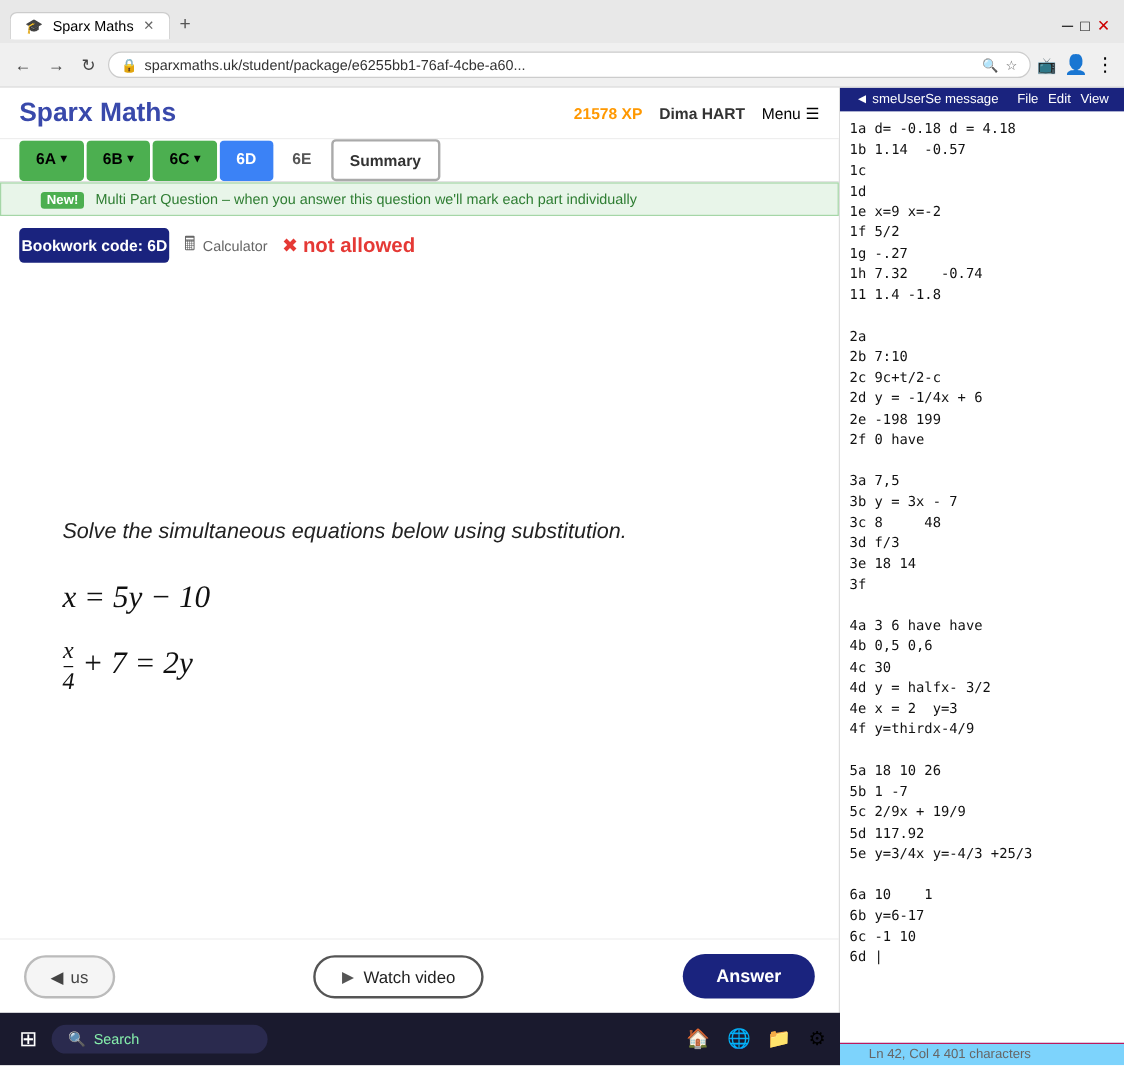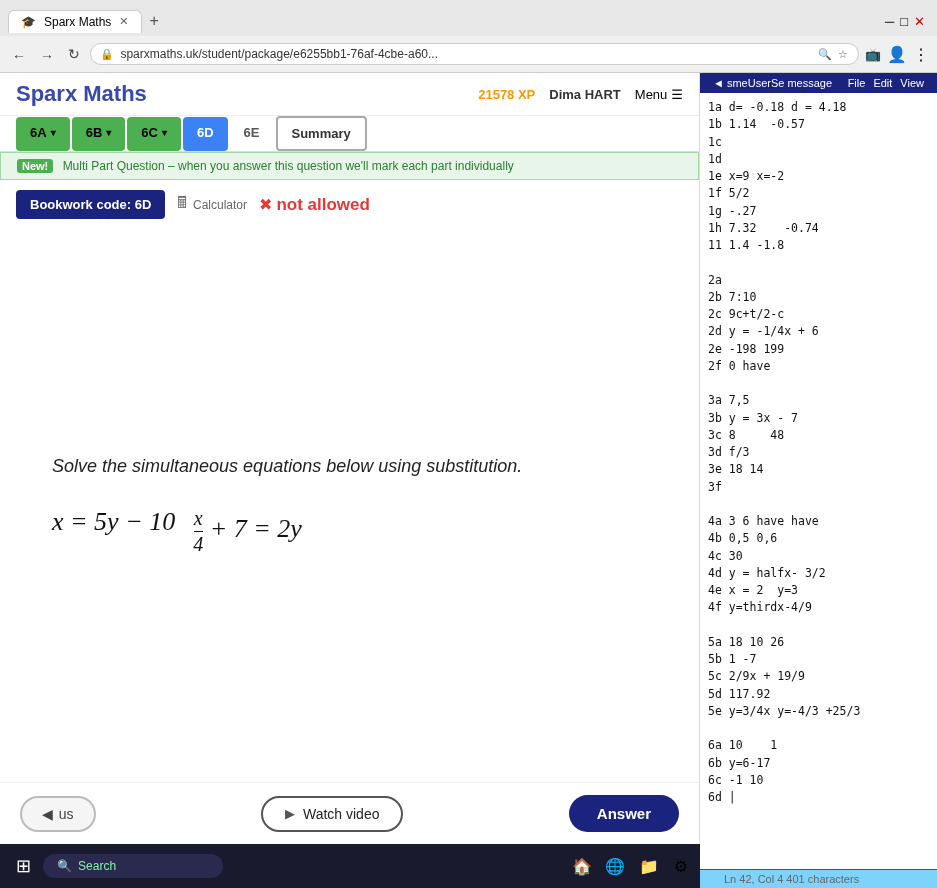--- a/index.html
+++ b/index.html
@@ -166,21 +166,21 @@
       background: #fff;
       border: 2px solid #aaa;
       border-radius: 4px;
       color: #333;
     }
 
     
     .new-badge-bar {
       background: #e8f5e9;
       border: 1px solid #a5d6a7;
-      padding: 6px 16px;
+      padding: 6px 33px;
       font-size: 12px;
       color: #2e7d32;
     }
     .new-badge {
       background: #4caf50;
       color: #fff;
       border-radius: 3px;
       padding: 1px 5px;
       font-size: 11px;
       font-weight: bold;
@@ -192,21 +192,21 @@
       padding: 10px 16px;
       display: flex;
       align-items: center;
       gap: 12px;
     }
     .bookwork-btn {
       background: #1a237e;
       color: #fff;
       border: none;
       border-radius: 4px;
-      padding: 7px 14px;
+      padding: 7px 2px;
       font-size: 13px;
       font-weight: bold;
       cursor: pointer;
     }
     .calc-info {
       display: flex;
       align-items: center;
       gap: 6px;
       font-size: 12px;
       color: #666;
@@ -231,21 +231,21 @@
     }
     .question-text {
       font-size: 18px;
       text-align: center;
       color: #222;
       margin-bottom: 30px;
       font-style: italic;
     }
     .equation-block {
       display: flex;
-      flex-direction: row;
+      flex-direction: column;
       align-items: flex-start;
       gap: 18px;
     }
     .equation {
       font-size: 26px;
       font-style: italic;
       color: #111;
       font-family: 'Times New Roman', serif;
     }
 

